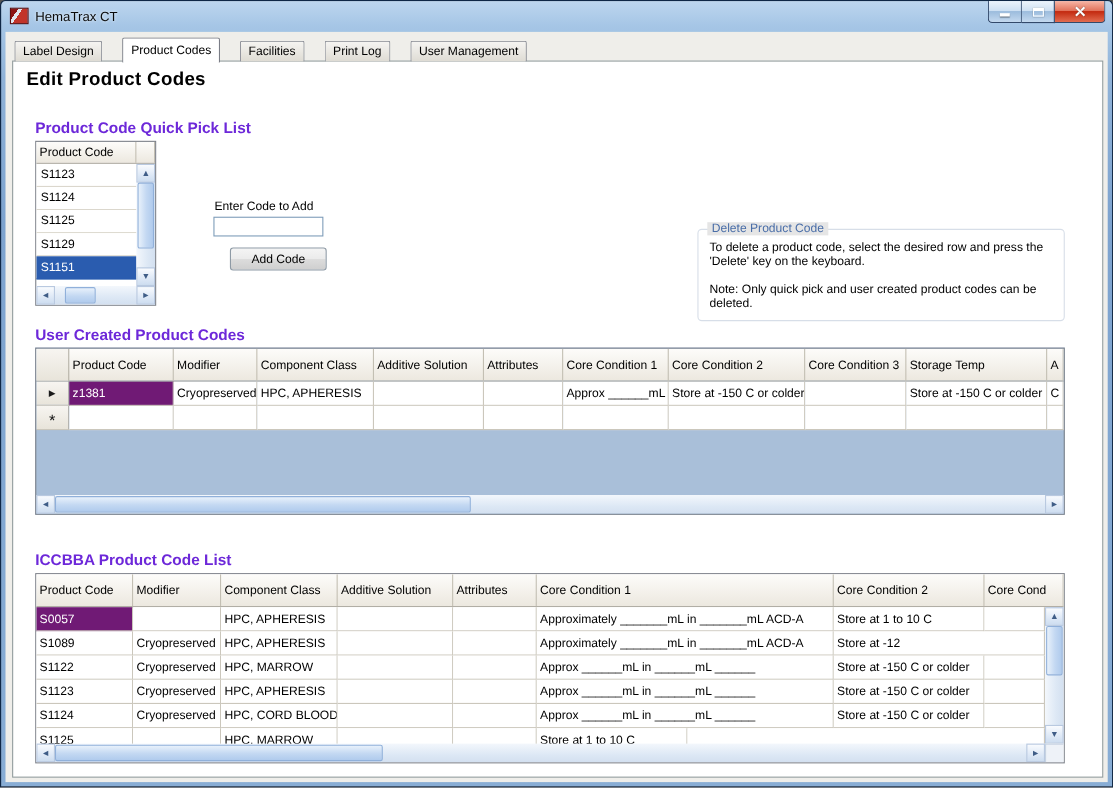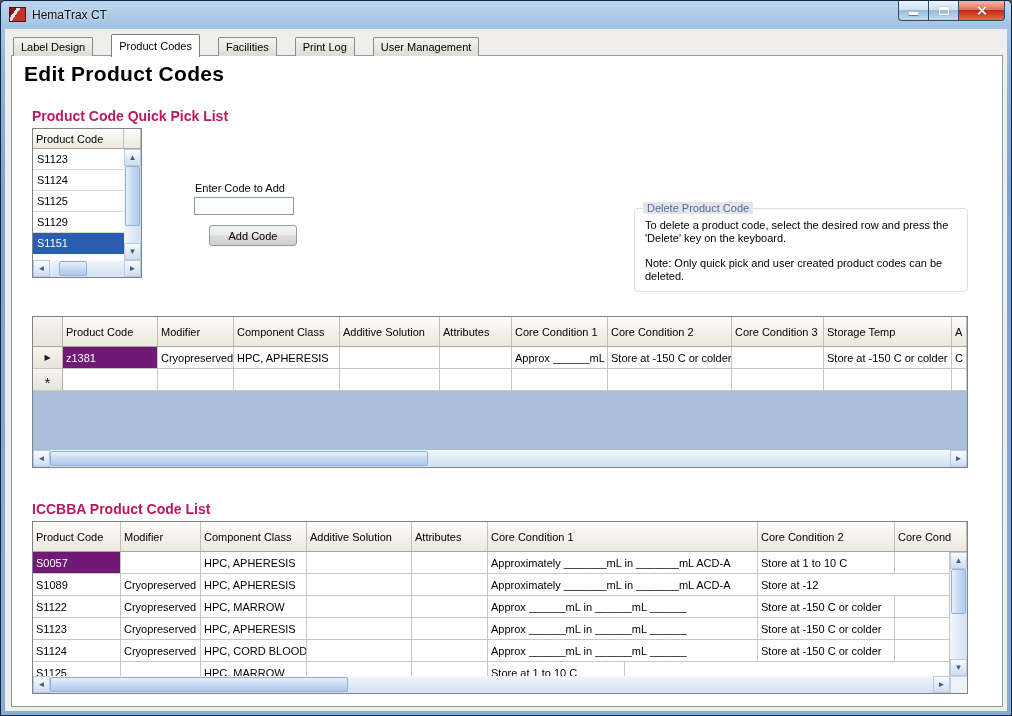--- a/index.html
+++ b/index.html
@@ -26,22 +26,22 @@
   .gl-close::before{transform:rotate(45deg);} .gl-close::after{transform:rotate(-45deg);}
   
   .client{position:absolute;left:4px;right:4px;top:28px;bottom:4px;background:#efeeea;}
   .tabstrip{position:absolute;left:8px;top:5px;height:22px;display:flex;align-items:flex-end;z-index:3;gap:16px;}
   .tab{height:18px;padding:0 7px;display:flex;align-items:center;font-size:11px;color:#000;
     background:linear-gradient(180deg,#f5f4f1,#dedbd3);border:1px solid #898c95;border-bottom:none;
     border-radius:2px 2px 0 0;margin-right:2px;cursor:default;}
   .tab.active{height:22px;background:#fff;position:relative;z-index:4;margin-bottom:-1px;border-color:#7a7d86;}
   .page{position:absolute;left:6px;top:26px;width:992px;height:652px;background:#fff;border:1px solid #919b9c;box-sizing:border-box;}
   
-  .page-title{position:absolute;left:12px;top:6px;font-size:21px;font-weight:bold;letter-spacing:.3px;color:#000;}
-  .sect{position:absolute;font-size:14px;font-weight:bold;color:#be185d;}
+  .page-title{position:absolute;left:12px;top:6px;font-size:17px;font-weight:bold;letter-spacing:.3px;color:#000;}
+  .sect{position:absolute;font-size:14px;font-weight:bold;color:#6d28d9;}
   .lbl{position:absolute;font-size:11px;color:#000;}
   .code-input{position:absolute;left:182px;top:141px;width:100px;height:18px;border:1px solid #7f9db9;font-size:11px;padding:1px 3px;box-sizing:border-box;background:#fff;}
   .add-btn{position:absolute;left:197px;top:169px;width:88px;height:21px;font-size:11px;font-family:"Liberation Sans",sans-serif;color:#000;
     border:1px solid #8e9aa5;border-radius:3px;background:linear-gradient(180deg,#f4f4f4 0%,#ebebeb 48%,#dcdcdc 52%,#cfcfcf 100%);}
   .groupbox{position:absolute;left:622px;top:152px;width:334px;height:84px;border:1px solid #d7dee8;border-radius:4px;box-sizing:border-box;}
   .gb-title{position:absolute;top:-7px;left:8px;background:#e5e5e5;padding:0 4px;font-size:11px;color:#4a6ea8;}
   .gb-body{padding:10px 10px 0 10px;font-size:11px;line-height:13px;color:#000;}
   .gb-body p{margin:0 0 12px 0;}
   
   .grid{position:absolute;border:1px solid #7e828a;background:#fff;overflow:hidden;font-size:11px;box-sizing:border-box;}
@@ -150,20 +150,21 @@
       <button class="add-btn">Add Code</button>
 
       <div class="groupbox">
         <span class="gb-title">Delete Product Code</span>
         <div class="gb-body">
           <p>To delete a product code, select the desired row and press the 'Delete' key on the keyboard.</p>
           <p>Note: Only quick pick and user created product codes can be deleted.</p>
         </div>
       </div>
 
+      <div class="sect" style="left:20px;top:240px;">User Created Product Codes</div>
 
       <div class="grid uc-grid">
         <div class="gh">
           <div class="hc w30 rowhdr"></div>
           <div class="hc w95">Product Code</div>
           <div class="hc w76">Modifier</div>
           <div class="hc w106">Component Class</div>
           <div class="hc w100">Additive Solution</div>
           <div class="hc w72">Attributes</div>
           <div class="hc w96">Core Condition 1</div>

